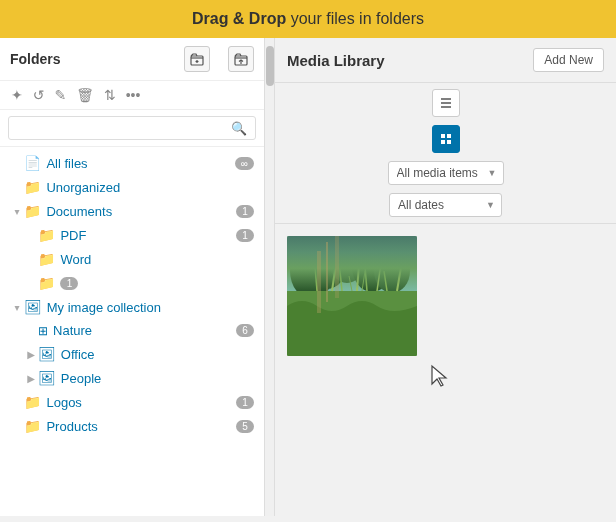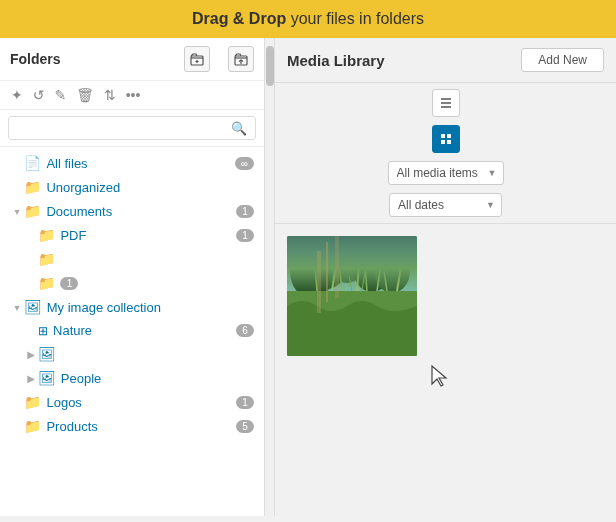--- a/index.html
+++ b/index.html
@@ -108,21 +108,21 @@
       flex-direction: column;
     }
 
     .media-header {
       display: flex; align-items: center; padding: 10px 12px; gap: 22px;
       background: #f1f1f1; border-bottom: 1px solid #ddd;
     }
     .media-title { font-size: 15px; font-weight: 600; color: #333; flex: 1; }
     .add-new-btn {
       background: #fff; border: 1px solid #ccc; border-radius: 3px;
-      padding: 4px 16px; font-size: 12px; cursor: pointer; color: #555;
+      padding: 4px 10px; font-size: 12px; cursor: pointer; color: #555;
     }
 
     .media-toolbar {
       display: flex; align-items: center; padding: 6px 12px; gap: 8px;
       background: #f1f1f1; border-bottom: 1px solid #ddd; flex-direction: column;
     }
     .view-btn {
       background: #fff; border: 1px solid #ccc; border-radius: 3px;
       width: 28px; height: 28px; display: inline-flex; align-items: center; justify-content: center;
       cursor: pointer; color: #555; font-size: 14px;
@@ -247,20 +247,21 @@
       <div class="tree-item indent1">
         <span class="toggle"></span>
         <span class="icon" style="color:#0073aa">📁</span>
         <span class="label" style="color:#0073aa">PDF</span>
         <span class="badge">1</span>
       </div>
 
       <div class="tree-item indent1">
         <span class="toggle"></span>
         <span class="icon" style="color:#0073aa">📁</span>
+        <span class="label" style="color:#0073aa">Word</span>
       </div>
 
       <div class="tree-item indent1">
         <span class="toggle"></span>
         <span class="icon" style="color:#0073aa">📁</span>
         <span class="badge">1</span>
       </div>
 
       <div class="tree-item">
         <span class="toggle" style="color:#aaa; font-size:10px">▾</span>
@@ -271,20 +272,21 @@
       <div class="tree-item indent1">
         <span class="toggle"></span>
         <span class="icon" style="color:#0073aa; font-size:12px">⊞</span>
         <span class="label" style="color:#0073aa">Nature</span>
         <span class="badge">6</span>
       </div>
 
       <div class="tree-item indent1">
         <span class="toggle" style="color:#aaa; font-size:10px">▶</span>
         <span class="icon" style="color:#0073aa">🖼</span>
+        <span class="label" style="color:#0073aa">Office</span>
       </div>
 
       <div class="tree-item indent1">
         <span class="toggle" style="color:#aaa; font-size:10px">▶</span>
         <span class="icon" style="color:#0073aa">🖼</span>
         <span class="label" style="color:#0073aa">People</span>
       </div>
 
       <div class="tree-item">
         <span class="toggle"></span>

